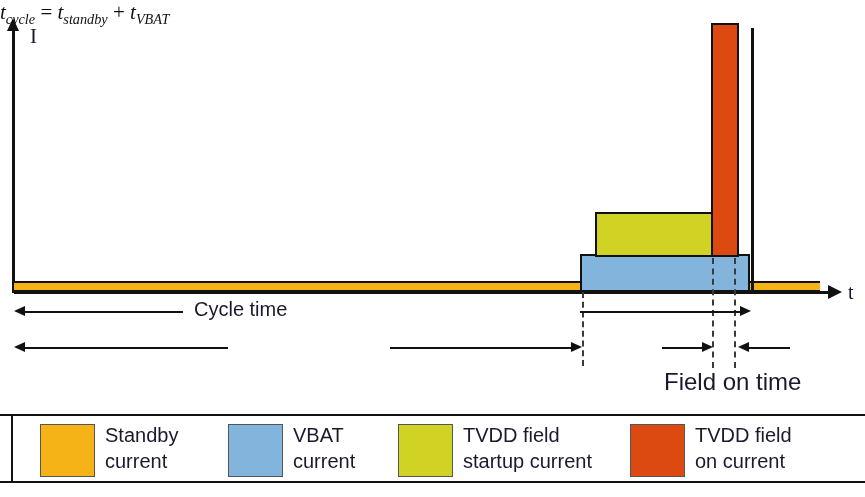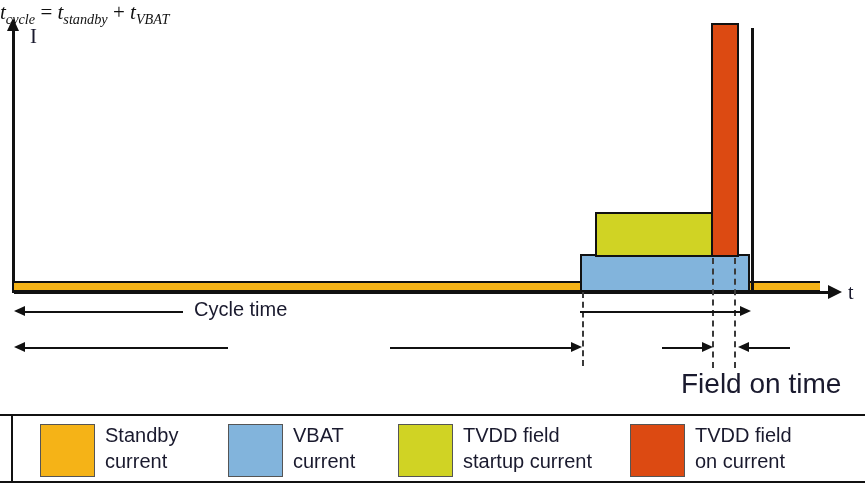--- a/index.html
+++ b/index.html
@@ -75,21 +75,21 @@
   .sb-arrow-l{left:14px;top:342px;}
   .sb-seg2{left:390px;top:347px;width:181px;}
   .sb-arrow-r{left:571px;top:342px;}
   .sb-label{left:235px;top:334px;font-size:20px;}
 
   
   .fo-seg1{left:662px;top:347px;width:42px;}
   .fo-arrow-r{left:702px;top:342px;}
   .fo-seg2{left:748px;top:347px;width:42px;}
   .fo-arrow-l{left:738px;top:342px;}
-  .fo-label{left:664px;top:368px;font-size:28px;margin-left:17px;}
+  .fo-label{left:664px;top:368px;font-size:24px;}
 
   
   .legend-rule{position:absolute;left:0;top:414px;width:865px;height:2px;background:#111;}
   .legend-left-edge{position:absolute;left:11px;top:414px;width:2px;height:67px;background:#111;}
   .legend-bottom{position:absolute;left:0;top:481px;width:865px;height:2px;background:#111;}
 
   .legend{position:absolute;left:0;top:416px;width:865px;height:65px;}
   .leg-item{position:absolute;top:0;height:64px;}
   .swatch{position:absolute;top:8px;width:55px;height:53px;border:1.5px solid #555;
     box-sizing:border-box;}

